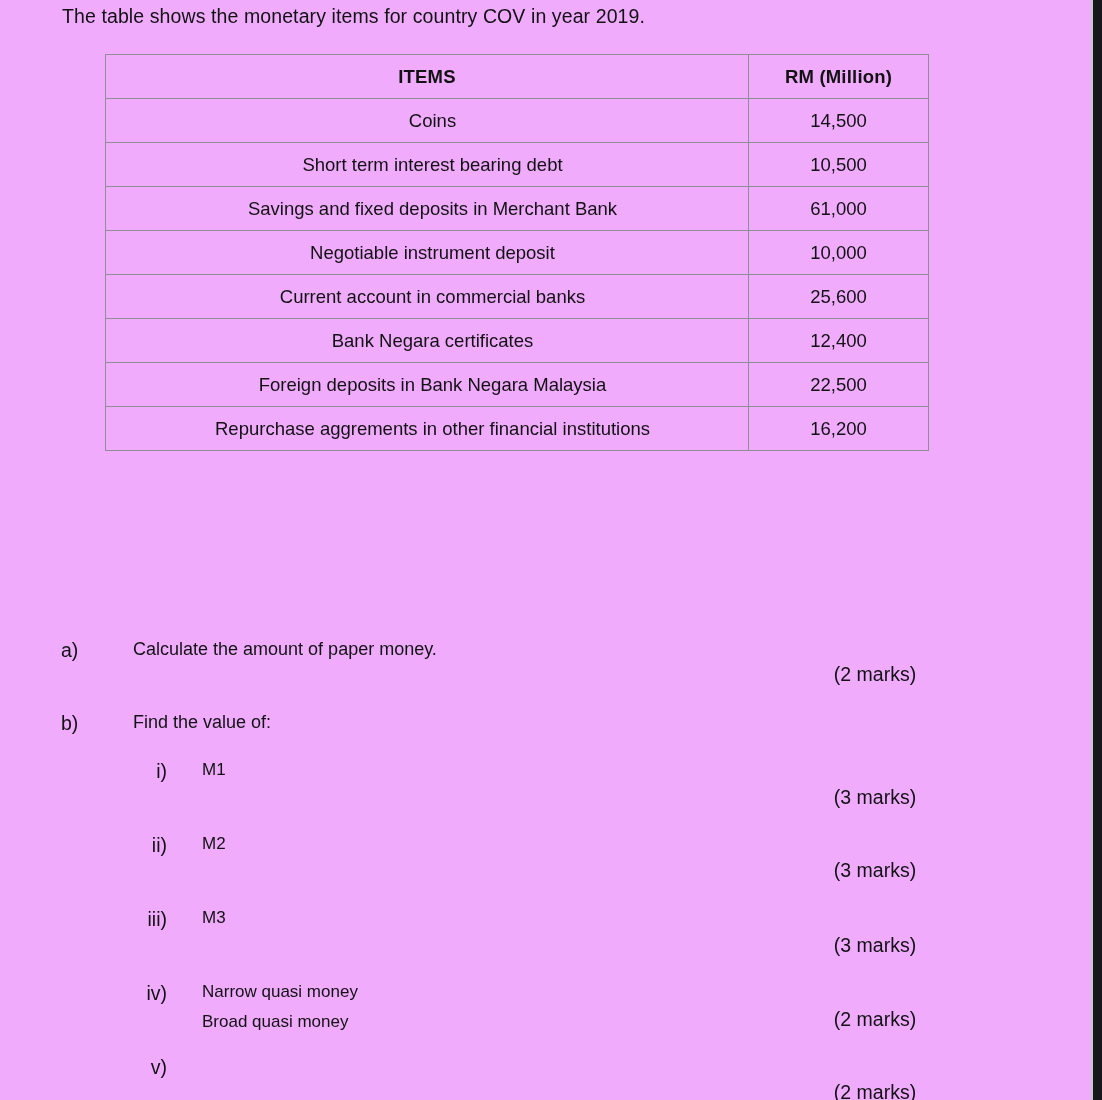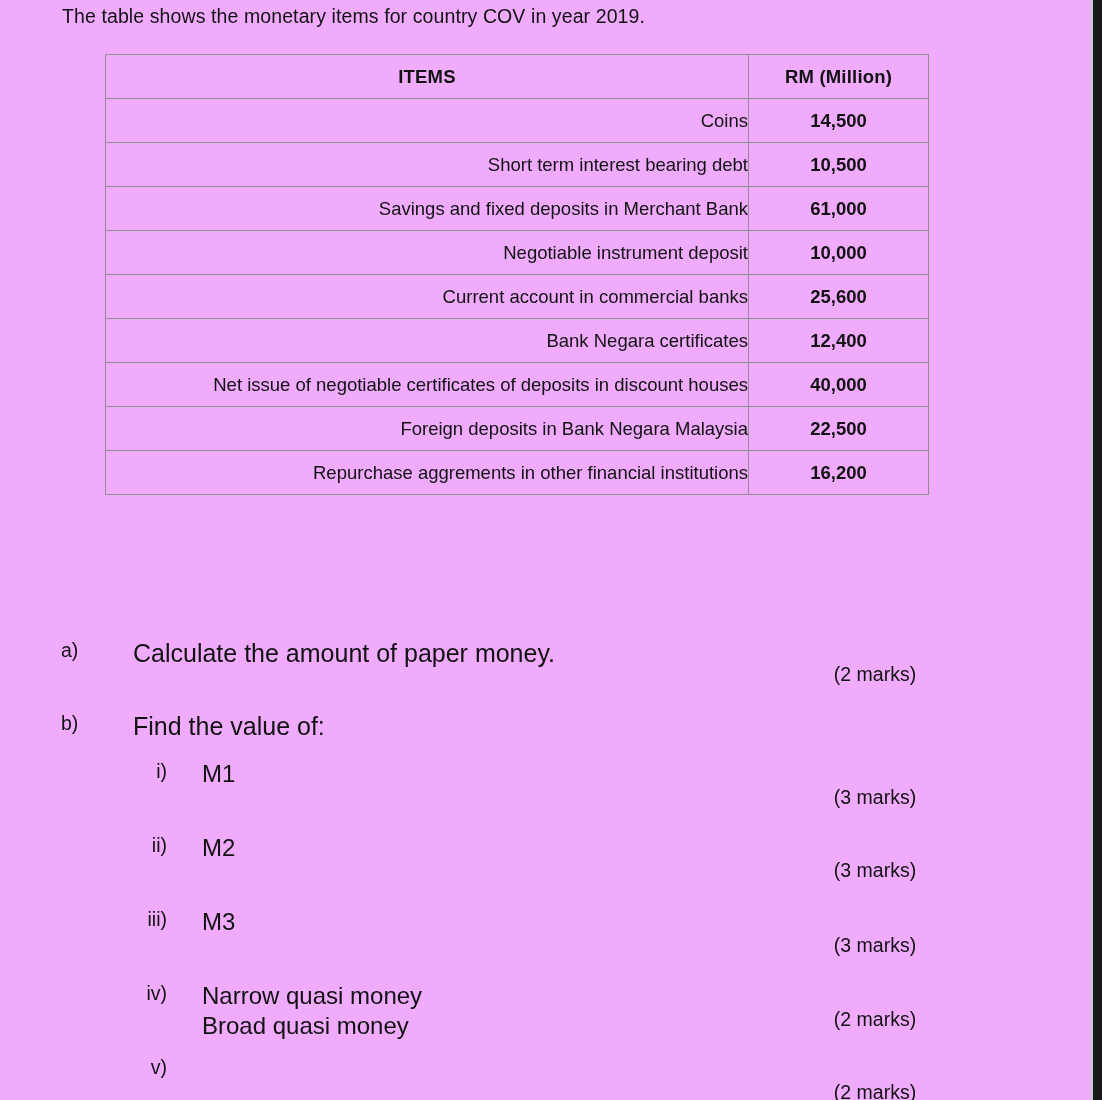--- a/index.html
+++ b/index.html
@@ -74,59 +74,58 @@
     padding: 0;
   }
   table.money th {
     font-weight: bold;
     height: 44px;
     text-align: center;
     letter-spacing: 0.2px;
   }
   table.money td.item {
     height: 44px;
-    text-align: right;
+    text-align: center;
     padding-left: 11px;
     white-space: nowrap;
   }
   table.money td.val {
     height: 44px;
     text-align: center;
-    font-weight: bold;
   }
   col.c-item { width: 643px; }
   col.c-val  { width: 180px; }
 
   
   .q-block { position: absolute; left: 0; top: 0; width: 1093px; }
   .q-label-a {
     position: absolute;
     left: 61px;
     font-size: 19.5px;
     color: #121212;
   }
   .q-text-a {
     position: absolute;
     left: 133px;
-    font-size: 25px;
+    font-size: 18px;
     color: #121212;
     white-space: nowrap;
   }
   .q-label-rn {
     position: absolute;
     width: 60px;
     left: 107px;
     text-align: right;
     font-size: 19.5px;
     color: #121212;
   }
   .q-text-rn {
     position: absolute;
     left: 202px;
-    font-size: 24px;
+    font-size: 17px;
     color: #121212;
     white-space: nowrap;
   }
   .marks {
     position: absolute;
     width: 200px;
     left: 775px;
     text-align: center;
     font-size: 19.5px;
     color: #121212;
@@ -171,24 +170,20 @@
         </tr>
         <tr>
           <td class="item">Current account in commercial banks</td>
           <td class="val">25,600</td>
         </tr>
         <tr>
           <td class="item">Bank Negara certificates</td>
           <td class="val">12,400</td>
         </tr>
         <tr>
-          <td class="item">Net issue of negotiable certificates of deposits in discount houses</td>
-          <td class="val">40,000</td>
-        </tr>
-        <tr>
           <td class="item">Foreign deposits in Bank Negara Malaysia</td>
           <td class="val">22,500</td>
         </tr>
         <tr>
           <td class="item">Repurchase aggrements in other financial institutions</td>
           <td class="val">16,200</td>
         </tr>
       </tbody>
     </table>
   </div>

